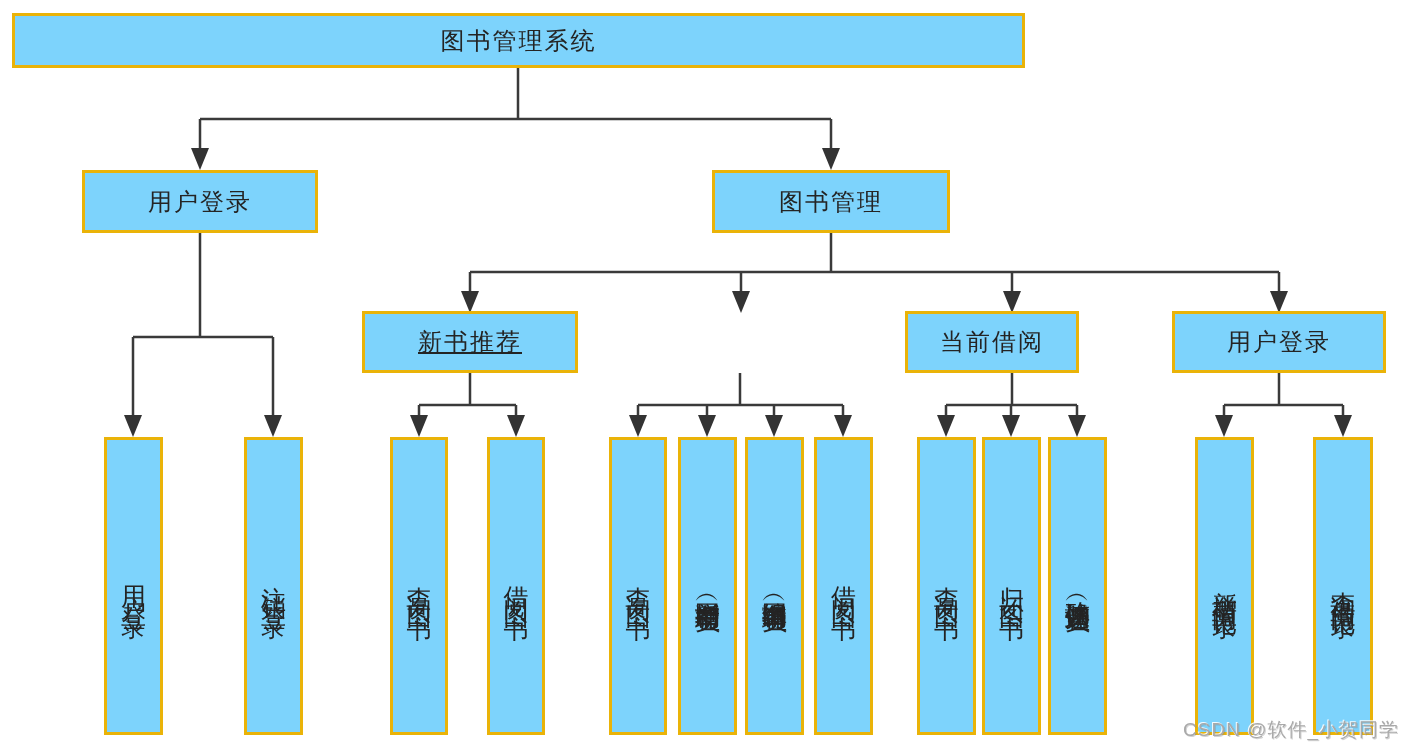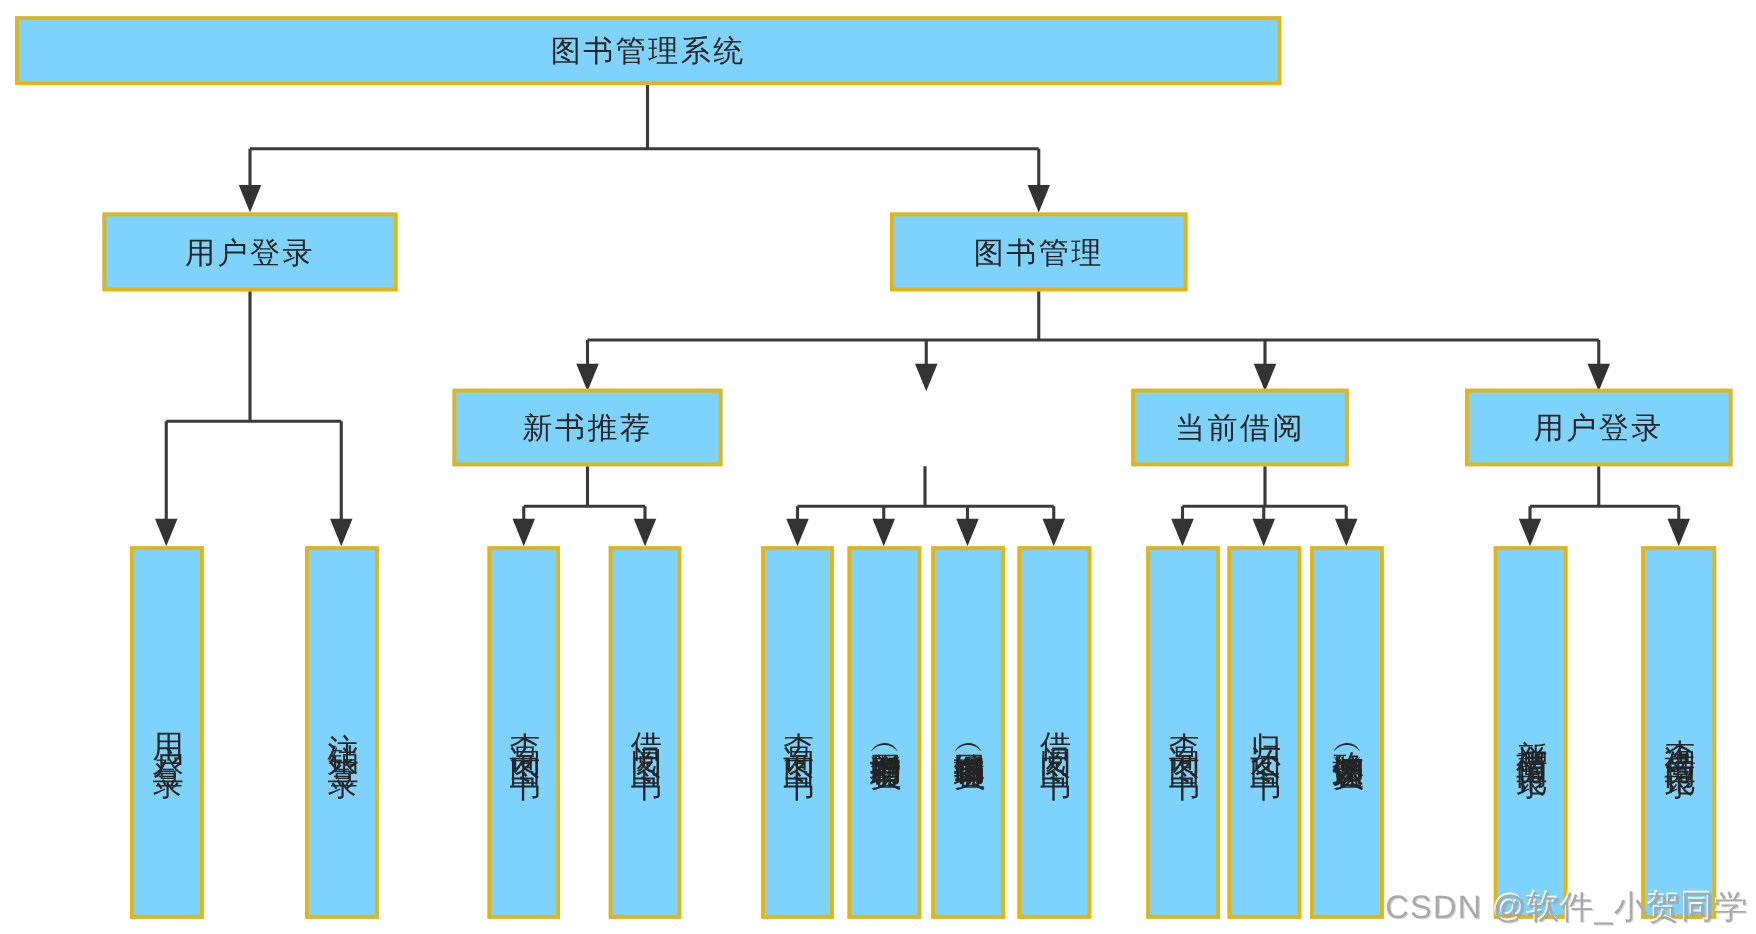--- a/index.html
+++ b/index.html
@@ -28,21 +28,21 @@
     letter-spacing:1px;
     line-height:1;
   }
   .node.v.spread{letter-spacing:10px;}
   .node.v.mid{letter-spacing:5px;}
 
   
   #n-root          {left:12px;  top:13px;  width:1013px; height:55px;}
   #n-user-login    {left:82px;  top:170px; width:236px;  height:63px;}
   #n-book-mgmt     {left:712px; top:170px; width:238px;  height:63px;}
-  #n-new-book-rec  {left:362px; top:311px; width:216px;  height:62px;}
+  #n-new-book-rec  {left:362px; top:311px; width:216px;  height:62px;text-decoration:underline;}
   #n-book-borrow   {left:632px; top:311px; width:215px;  height:62px;}
   #n-current-borrow{left:905px; top:311px; width:174px;  height:62px;}
   #n-borrow-records{left:1172px;top:311px; width:214px;  height:62px;}
 
   
   .leaf{top:437px;height:298px;}
   #leaf-0 {left:104px; width:59px;}
   #leaf-1 {left:244px; width:59px;}
   #leaf-2 {left:390px; width:58px;}
   #leaf-3 {left:487px; width:58px;}
@@ -52,21 +52,21 @@
   #leaf-7 {left:814px; width:59px;}
   #leaf-8 {left:917px; width:59px;}
   #leaf-9 {left:982px; width:59px;}
   #leaf-10{left:1048px;width:59px;}
   #leaf-11{left:1195px;width:59px;}
   #leaf-12{left:1313px;width:60px;}
 
   .watermark{
     position:absolute;
     right:6px;bottom:4px;
-    font-size:26px;
+    font-size:19px;
     letter-spacing:1px;
     color:#a9a9a9;
     text-shadow:-1px -1px 0 rgba(255,255,255,.9), 1px 1px 0 rgba(130,130,130,.35);
     white-space:nowrap;
     z-index:5;
   }
 </style>
 </head>
 <body>
 

